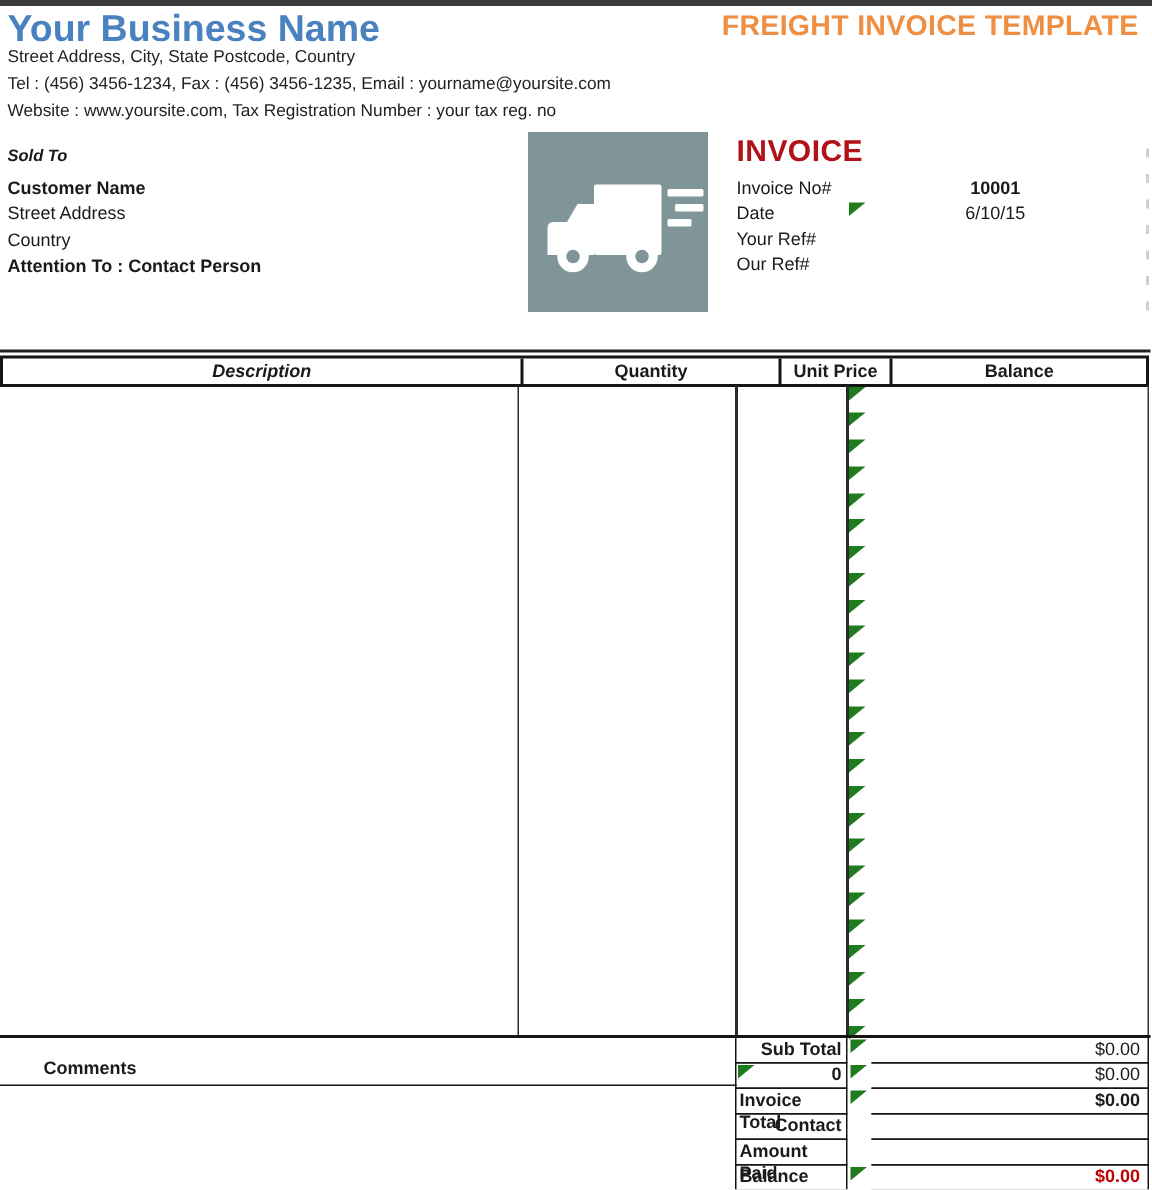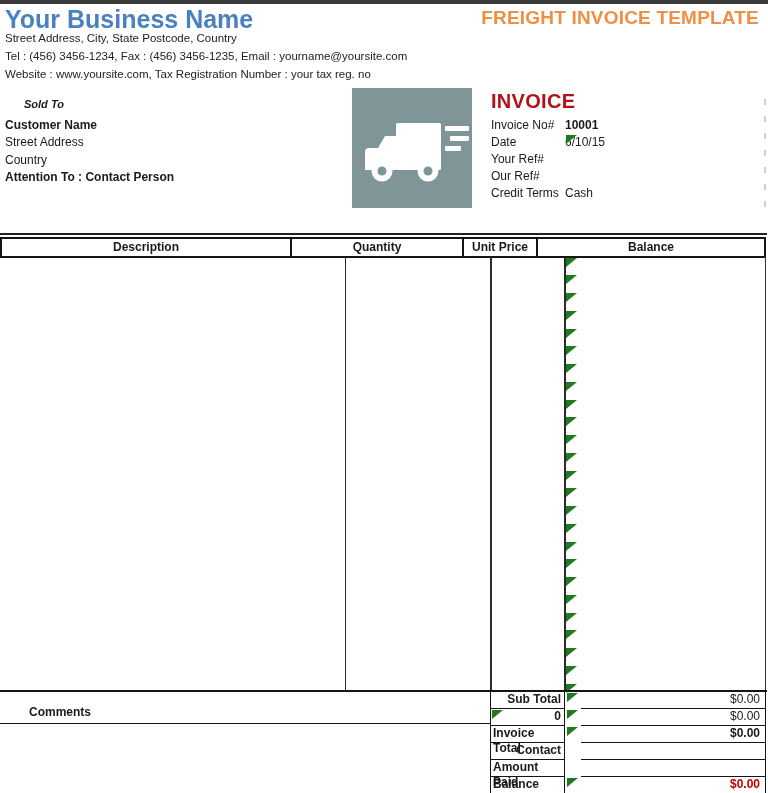--- a/index.html
+++ b/index.html
@@ -14,46 +14,46 @@
   .top-bar{position:absolute;left:0;top:0;width:768px;height:4px;background:var(--top_bar);}
 
   
   .biz-name{position:absolute;left:5px;top:5px;font-size:25px;font-weight:bold;color:var(--brand);}
   .tpl-title{position:absolute;right:9px;top:7px;font-size:19px;font-weight:bold;color:var(--accent);letter-spacing:.2px;}
   .addr{position:absolute;left:5px;top:29px;font-size:11.5px;line-height:18px;color:#222;}
 
   
   .soldto{position:absolute;left:5px;top:96px;font-size:12px;}
   .soldto div{height:17.2px;line-height:17.2px;}
-  .st-head{font-style:italic;font-weight:bold;font-size:11px;margin-bottom:4px;margin-left:19px;}
+  .st-head{font-style:italic;font-weight:bold;font-size:11px;margin-bottom:4px;}
   .b{font-weight:bold;}
 
   
   .logo-box{position:absolute;left:352px;top:88px;width:120px;height:120px;background:var(--logo_background);}
   .logo-box svg{display:block;}
 
   
   .inv-title{position:absolute;left:491px;top:90px;font-size:20px;font-weight:bold;color:var(--invoice_title);letter-spacing:.3px;}
   .inv-rows{position:absolute;left:491px;top:117px;width:271px;font-size:12px;}
   .inv-row{position:relative;display:flex;height:17px;line-height:17px;}
   .inv-label{width:74px;flex:none;}
-  .inv-value{flex:1;text-align:left;}
+  .inv-value{flex:1;text-align:center;}
   .inv-row .tri{left:75px;top:1px;}
   .v-bold{font-weight:bold;}
 
   
   .tri{position:absolute;width:0;height:0;border-top:9px solid var(--comment_marker);border-right:11px solid transparent;}
 
   
   .table-topline{position:absolute;left:0;top:233px;width:767px;height:1.5px;background:#222;}
   .thead{position:absolute;left:0;top:236.5px;width:766px;height:21px;display:flex;box-sizing:border-box;
          border:2px solid var(--border_dark);font-size:12px;font-weight:bold;}
   .th{box-sizing:border-box;border-left:2px solid var(--border_dark);display:flex;align-items:center;justify-content:center;}
   .th:first-child{border-left:none;}
-  .th-desc{width:288px;} .th-qty{width:172px;} .th-unit{width:74px;} .th-amt{flex:1;}
+  .th-desc{width:345px;font-style:italic;} .th-qty{width:172px;} .th-unit{width:74px;} .th-amt{flex:1;}
   .tbody{position:absolute;left:0;top:257px;width:766px;height:433px;}
   .vline{position:absolute;top:257px;height:433px;width:1.5px;background:#2a2a2a;}
   .vl-1{left:344.5px;} .vl-2{left:490px;} .vl-3{left:564px;} .vl-r{left:764.5px;background:#333;}
   .body-markers{position:absolute;left:565.5px;top:257.5px;width:12px;height:433px;}
 
   
   .sumline-top{position:absolute;left:0;top:690px;width:767px;height:2px;background:var(--border_dark);}
   .comments{position:absolute;left:5px;top:705px;font-size:12px;font-weight:bold;margin-left:24px;}
   .comments-line{position:absolute;left:0;top:722.5px;width:491px;height:1.5px;background:var(--border_dark);}
   .sum-rows{position:absolute;left:490px;top:691px;width:276px;font-size:12px;}
@@ -122,25 +122,20 @@
     </div>
     <div class="inv-row">
       <span class="inv-label">Your Ref#</span>
 
       <span class="inv-value"></span>
     </div>
     <div class="inv-row">
       <span class="inv-label">Our Ref#</span>
 
       <span class="inv-value"></span>
-    </div>
-    <div class="inv-row">
-      <span class="inv-label">Credit Terms</span>
-
-      <span class="inv-value">Cash</span>
     </div>
   </div>
 
   <div class="etick" style="top:99px"></div>
   <div class="etick" style="top:116px"></div>
   <div class="etick" style="top:133px"></div>
   <div class="etick" style="top:150px"></div>
   <div class="etick" style="top:167px"></div>
   <div class="etick" style="top:184px"></div>
   <div class="etick" style="top:201px"></div>

